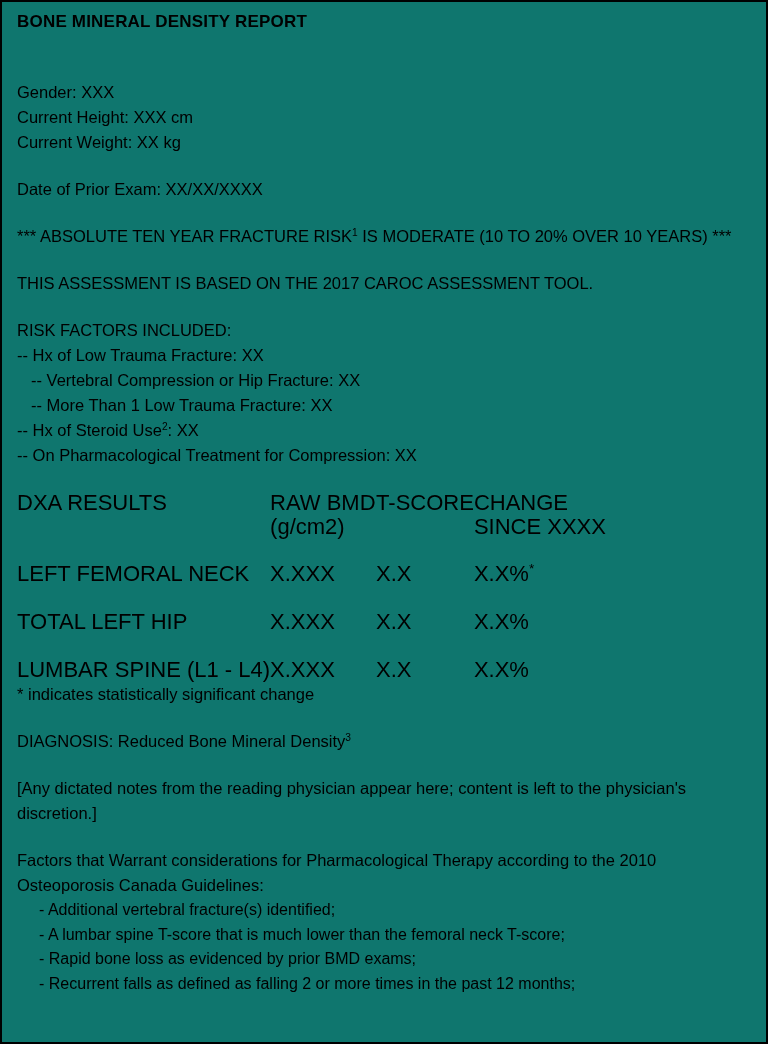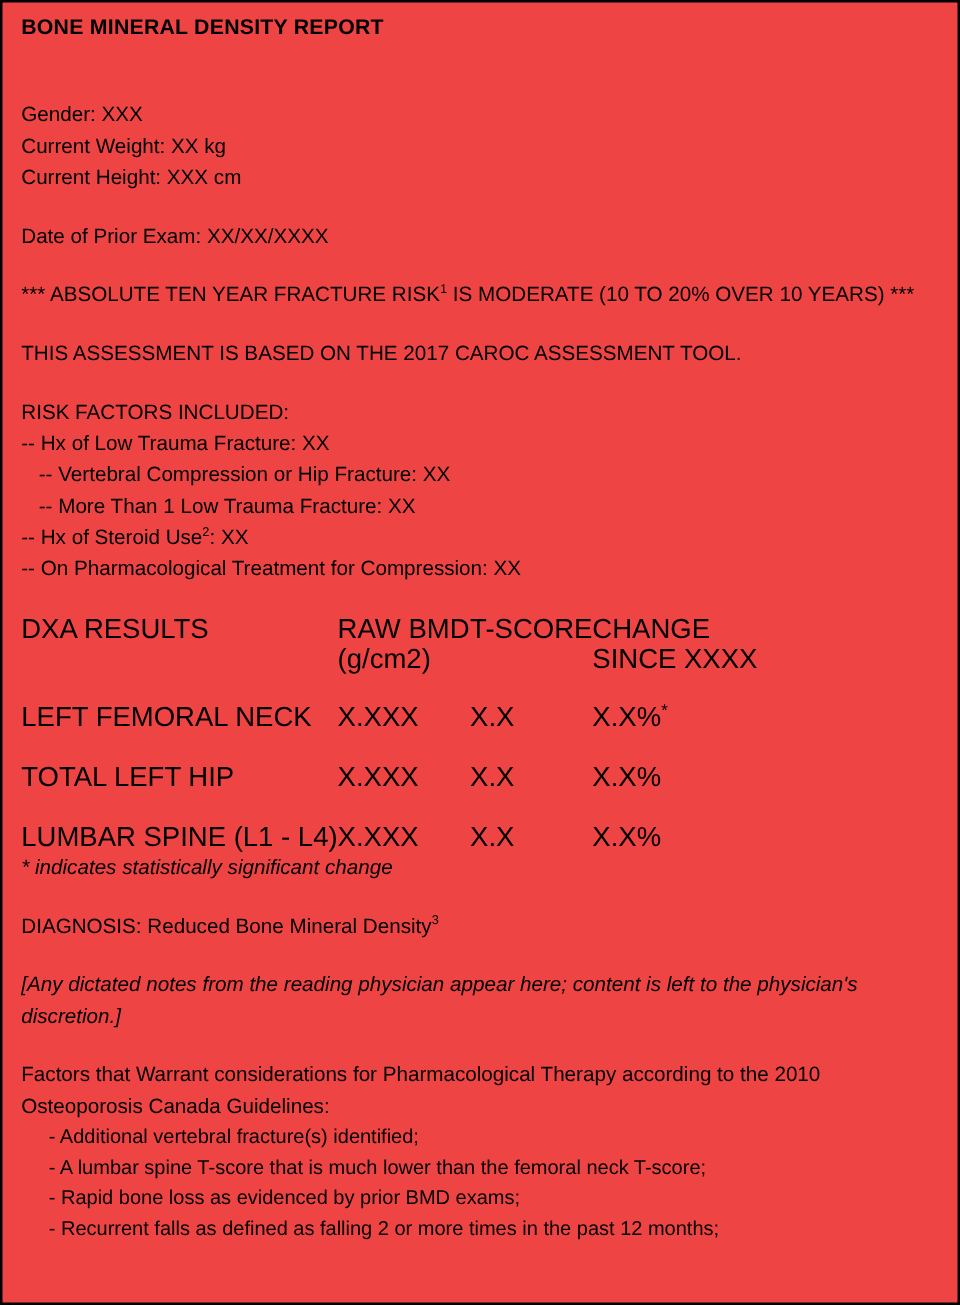--- a/index.html
+++ b/index.html
@@ -9,21 +9,21 @@
   }
   body {
     font-family: "Liberation Sans", sans-serif;
     color: #000000;
   }
   .page {
     position: relative;
     width: 768px;
     height: 1044px;
     box-sizing: border-box;
-    background: #ef4444;
+    background: #0f766e;
     border: 2px solid #000000;
     overflow: hidden;
   }
   .inner {
     position: absolute;
     left: 15px;
     top: 9px;
     right: 10px;
   }
   .title {
@@ -66,21 +66,20 @@
   .col-label  { width: 216px; }
   .col-bmd    { width: 106px; }
   .col-tscore { width: 93px; }
   .col-change { width: auto; }
   .row-spacer td { height: 23px; line-height: 23px; font-size: 0; }
   .hdr-second td { line-height: 23px; }
 
   .note {
     font-size: 16.5px;
     line-height: 25px;
-    font-style: italic;
   }
 
   .factors .line { line-height: 25px; }
   .bullet {
     padding-left: 22px;
     font-size: 16px;
     line-height: 24.5px;
   }
 </style>
 </head>
@@ -91,22 +90,22 @@
 
     <h1 class="title">BONE MINERAL DENSITY REPORT</h1>
 
     <div class="gap-lg"></div>
 
 
     <div class="gap-md"></div>
 
     <div class="block">
       <div class="line">Gender: XXX</div>
+      <div class="line">Current Height: XXX cm</div>
       <div class="line">Current Weight: XX kg</div>
-      <div class="line">Current Height: XXX cm</div>
     </div>
 
     <div class="gap-md"></div>
 
     <div class="line">Date of Prior Exam: XX/XX/XXXX</div>
 
     <div class="gap-md"></div>
 
     <div class="line"><span>*** ABSOLUTE TEN YEAR FRACTURE RISK</span><sup>1</sup><span> IS MODERATE (10 TO 20% OVER 10 YEARS) ***</span></div>
 

